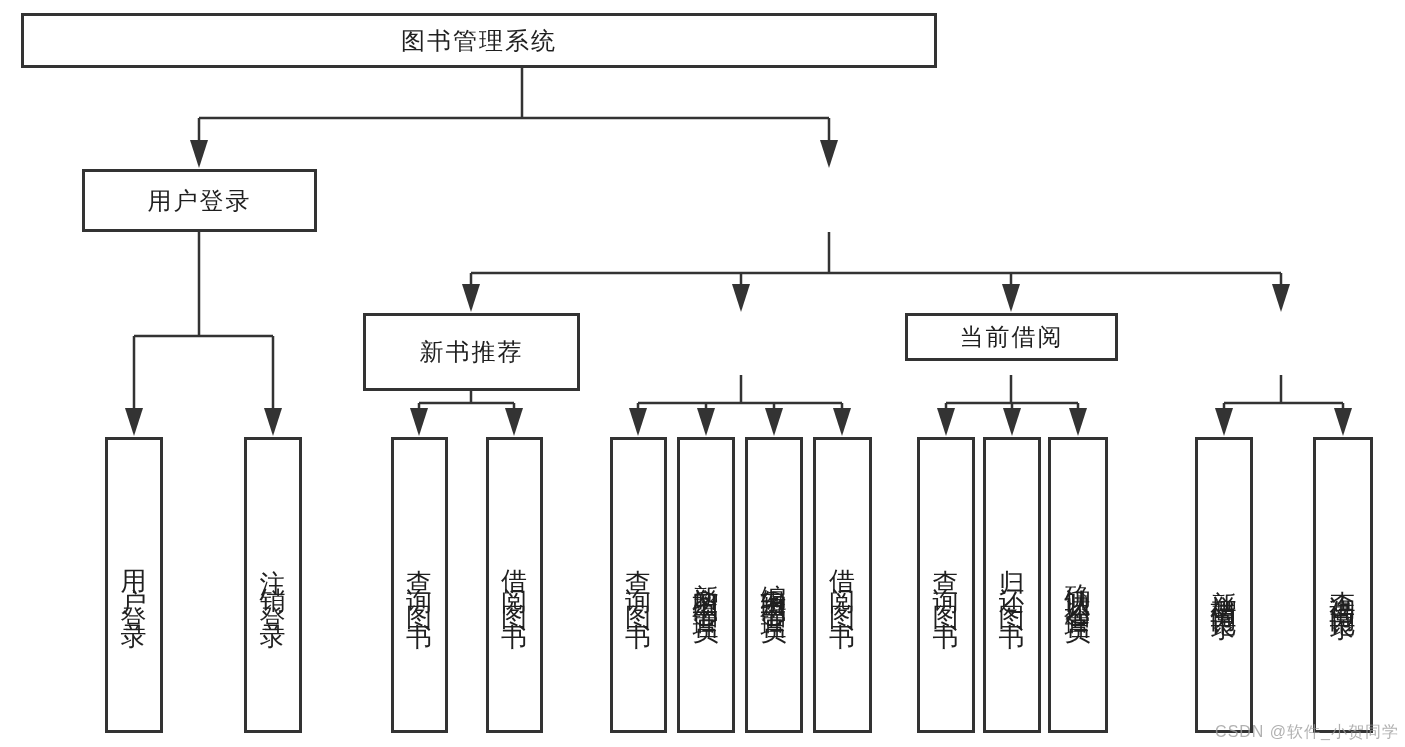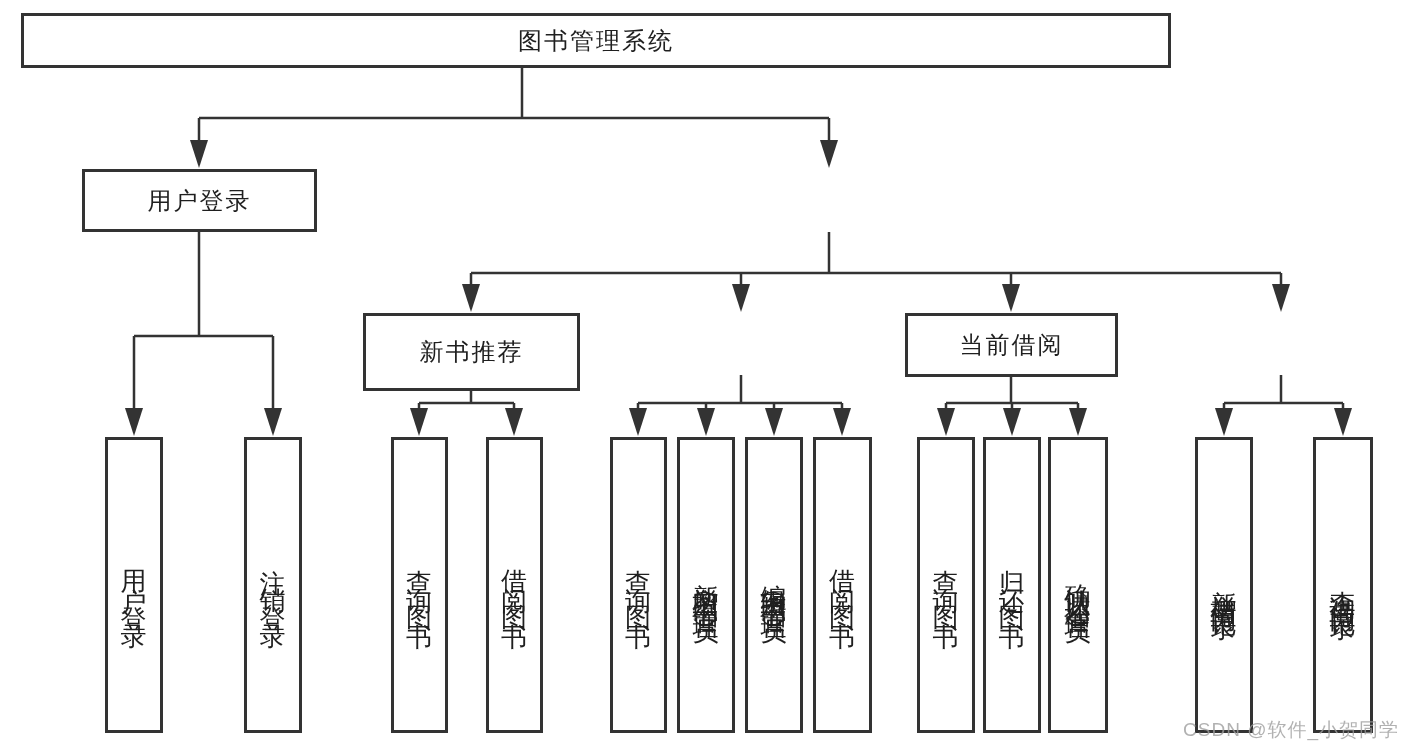--- a/index.html
+++ b/index.html
@@ -24,45 +24,45 @@
   .v-node{top:437px;height:296px;font-size:26px;}
   .v-node span{
     writing-mode:vertical-rl;
     text-orientation:mixed;
     letter-spacing:18px;
     line-height:1;
     white-space:nowrap;
   }
   .v-node span.long{letter-spacing:5px;}
   
-  .n-root{left:21px;top:13px;width:1150px;height:55px;}
+  .n-root{left:21px;top:13px;width:916px;height:55px;}
   .n-l2a{left:82px;top:169px;width:235px;height:63px;}
   .n-l2b{left:712px;top:169px;width:235px;height:63px;}
   .n-l3a{left:363px;top:313px;width:217px;height:78px;}
   .n-l3b{left:635px;top:313px;width:213px;height:62px;}
-  .n-l3c{left:905px;top:313px;width:213px;height:64px;}
+  .n-l3c{left:905px;top:313px;width:213px;height:48px;}
   .n-l3d{left:1172px;top:313px;width:218px;height:62px;}
   
   .f1{left:105px;width:58px;}
   .f2{left:244px;width:58px;}
   .f3{left:391px;width:57px;}
   .f4{left:486px;width:57px;}
   .f5{left:610px;width:57px;}
   .f6{left:677px;width:58px;}
   .f7{left:745px;width:58px;}
   .f8{left:813px;width:59px;}
   .f9{left:917px;width:58px;}
   .f10{left:983px;width:58px;}
   .f11{left:1048px;width:60px;}
   .f12{left:1195px;width:58px;}
   .f13{left:1313px;width:60px;}
   .watermark{
     position:absolute;
     right:6px;bottom:4px;
-    font-size:19px;
+    font-size:16px;
     color:rgba(158,158,158,0.8);
     letter-spacing:1px;
     z-index:3;
     white-space:nowrap;
   }
 </style>
 </head>
 <body>
 
 <div class="stage">

